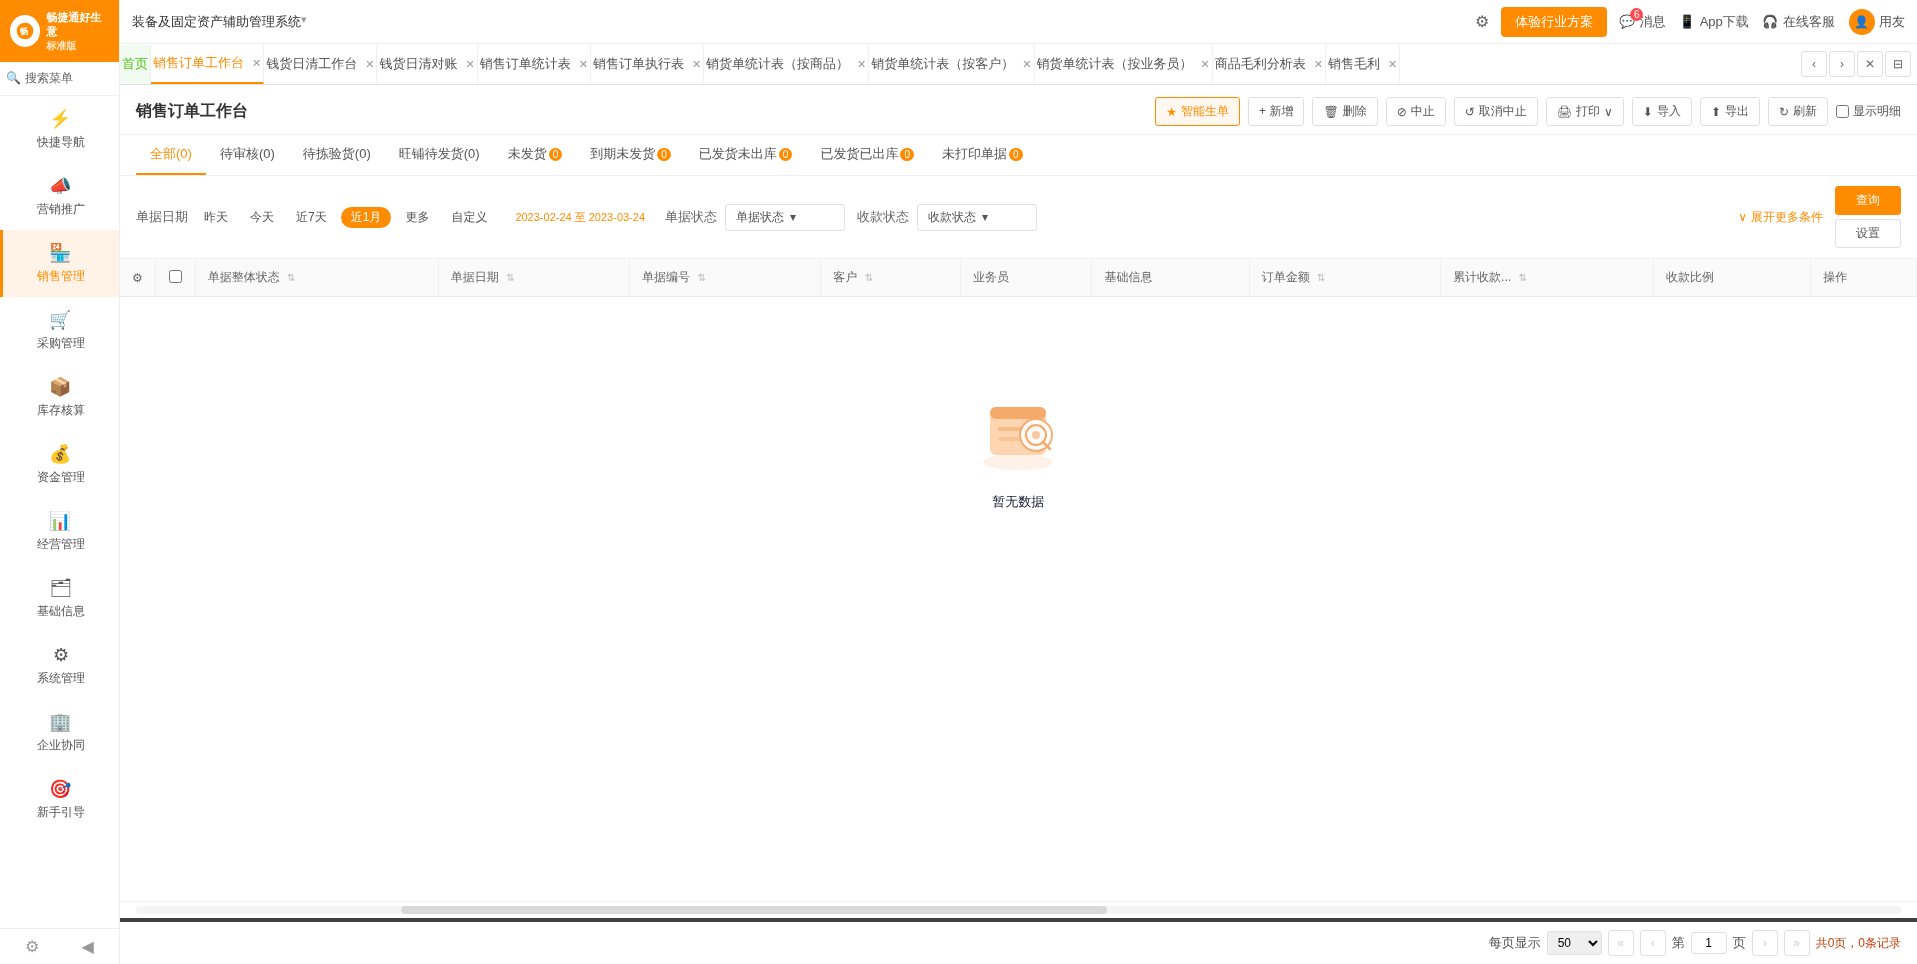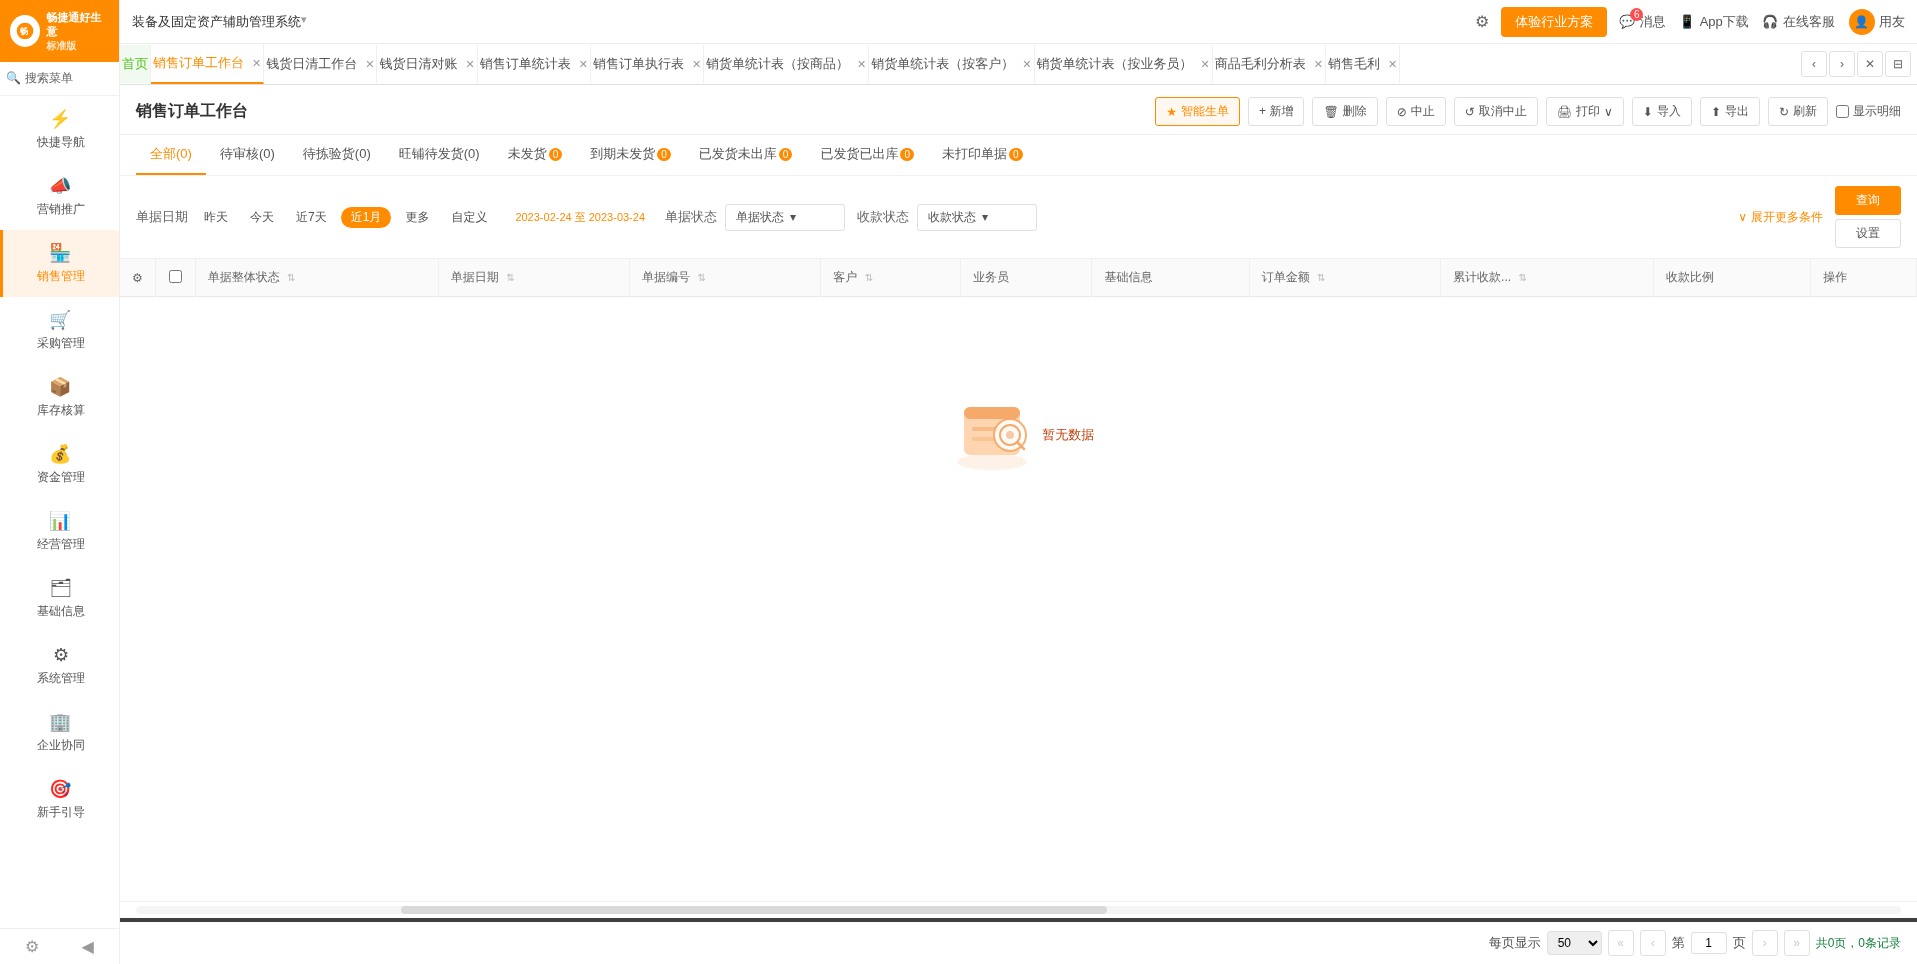--- a/index.html
+++ b/index.html
@@ -88,31 +88,31 @@
     .table-container { flex: 1; overflow-y: auto; overflow-x: auto; background: #fff; }
     table { width: 100%; border-collapse: collapse; min-width: 900px; }
     thead tr { background: #fafafa; border-bottom: 1px solid #e8e8e8; }
     th { padding: 10px 12px; font-size: 12px; color: #666; font-weight: 500; text-align: left; border-right: 1px solid #f0f0f0; white-space: nowrap; }
     th .sort-icon { color: #bbb; margin-left: 4px; font-size: 10px; }
     td { padding: 10px 12px; font-size: 12px; color: #333; border-bottom: 1px solid #f5f5f5; border-right: 1px solid #f5f5f5; }
     .th-checkbox { width: 40px; text-align: center; }
     .th-settings { width: 32px; text-align: center; }
 
     
-    .empty-state { display: flex; flex-direction: row; align-items: center; justify-content: center; padding: 80px 20px; color: #c2410c; font-size: 13px; }
+    .empty-state { display: flex; flex-direction: column; align-items: center; justify-content: center; padding: 80px 20px; color: #0f172a; font-size: 13px; }
     .empty-img { width: 100px; height: 100px; margin-bottom: 16px; }
 
     
     .footer { background: #fff; border-top: 4px solid #404040; padding: 8px 16px; display: flex; align-items: center; justify-content: flex-end; gap: 12px; flex-shrink: 0; }
     .pagination { display: flex; align-items: center; gap: 6px; font-size: 13px; color: #555; }
     .pagination select { border: 1px solid #e0e0e0; border-radius: 3px; padding: 3px 6px; font-size: 12px; }
     .pagination-btn { width: 26px; height: 26px; display: flex; align-items: center; justify-content: center; border: 1px solid #e0e0e0; border-radius: 3px; cursor: pointer; color: #555; font-size: 12px; }
     .pagination-btn.disabled { color: #ccc; cursor: not-allowed; }
     .page-input { width: 36px; border: 1px solid #e0e0e0; border-radius: 3px; padding: 3px 6px; text-align: center; font-size: 12px; }
-    .total-text { color: #15803d; font-size: 12px; }
+    .total-text { color: #c2410c; font-size: 12px; }
 
     .scrollbar-area { background: #fff; padding: 4px 16px; border-top: 1px solid #f0f0f0; flex-shrink: 0; }
     .fake-scrollbar { width: 100%; height: 8px; background: #f5f5f5; border-radius: 4px; position: relative; }
     .fake-scrollbar-thumb { width: 40%; height: 8px; background: #d9d9d9; border-radius: 4px; position: absolute; left: 15%; }
   </style>
 </head>
 <body>
 
 <div class="sidebar">
   <div class="sidebar-logo">

